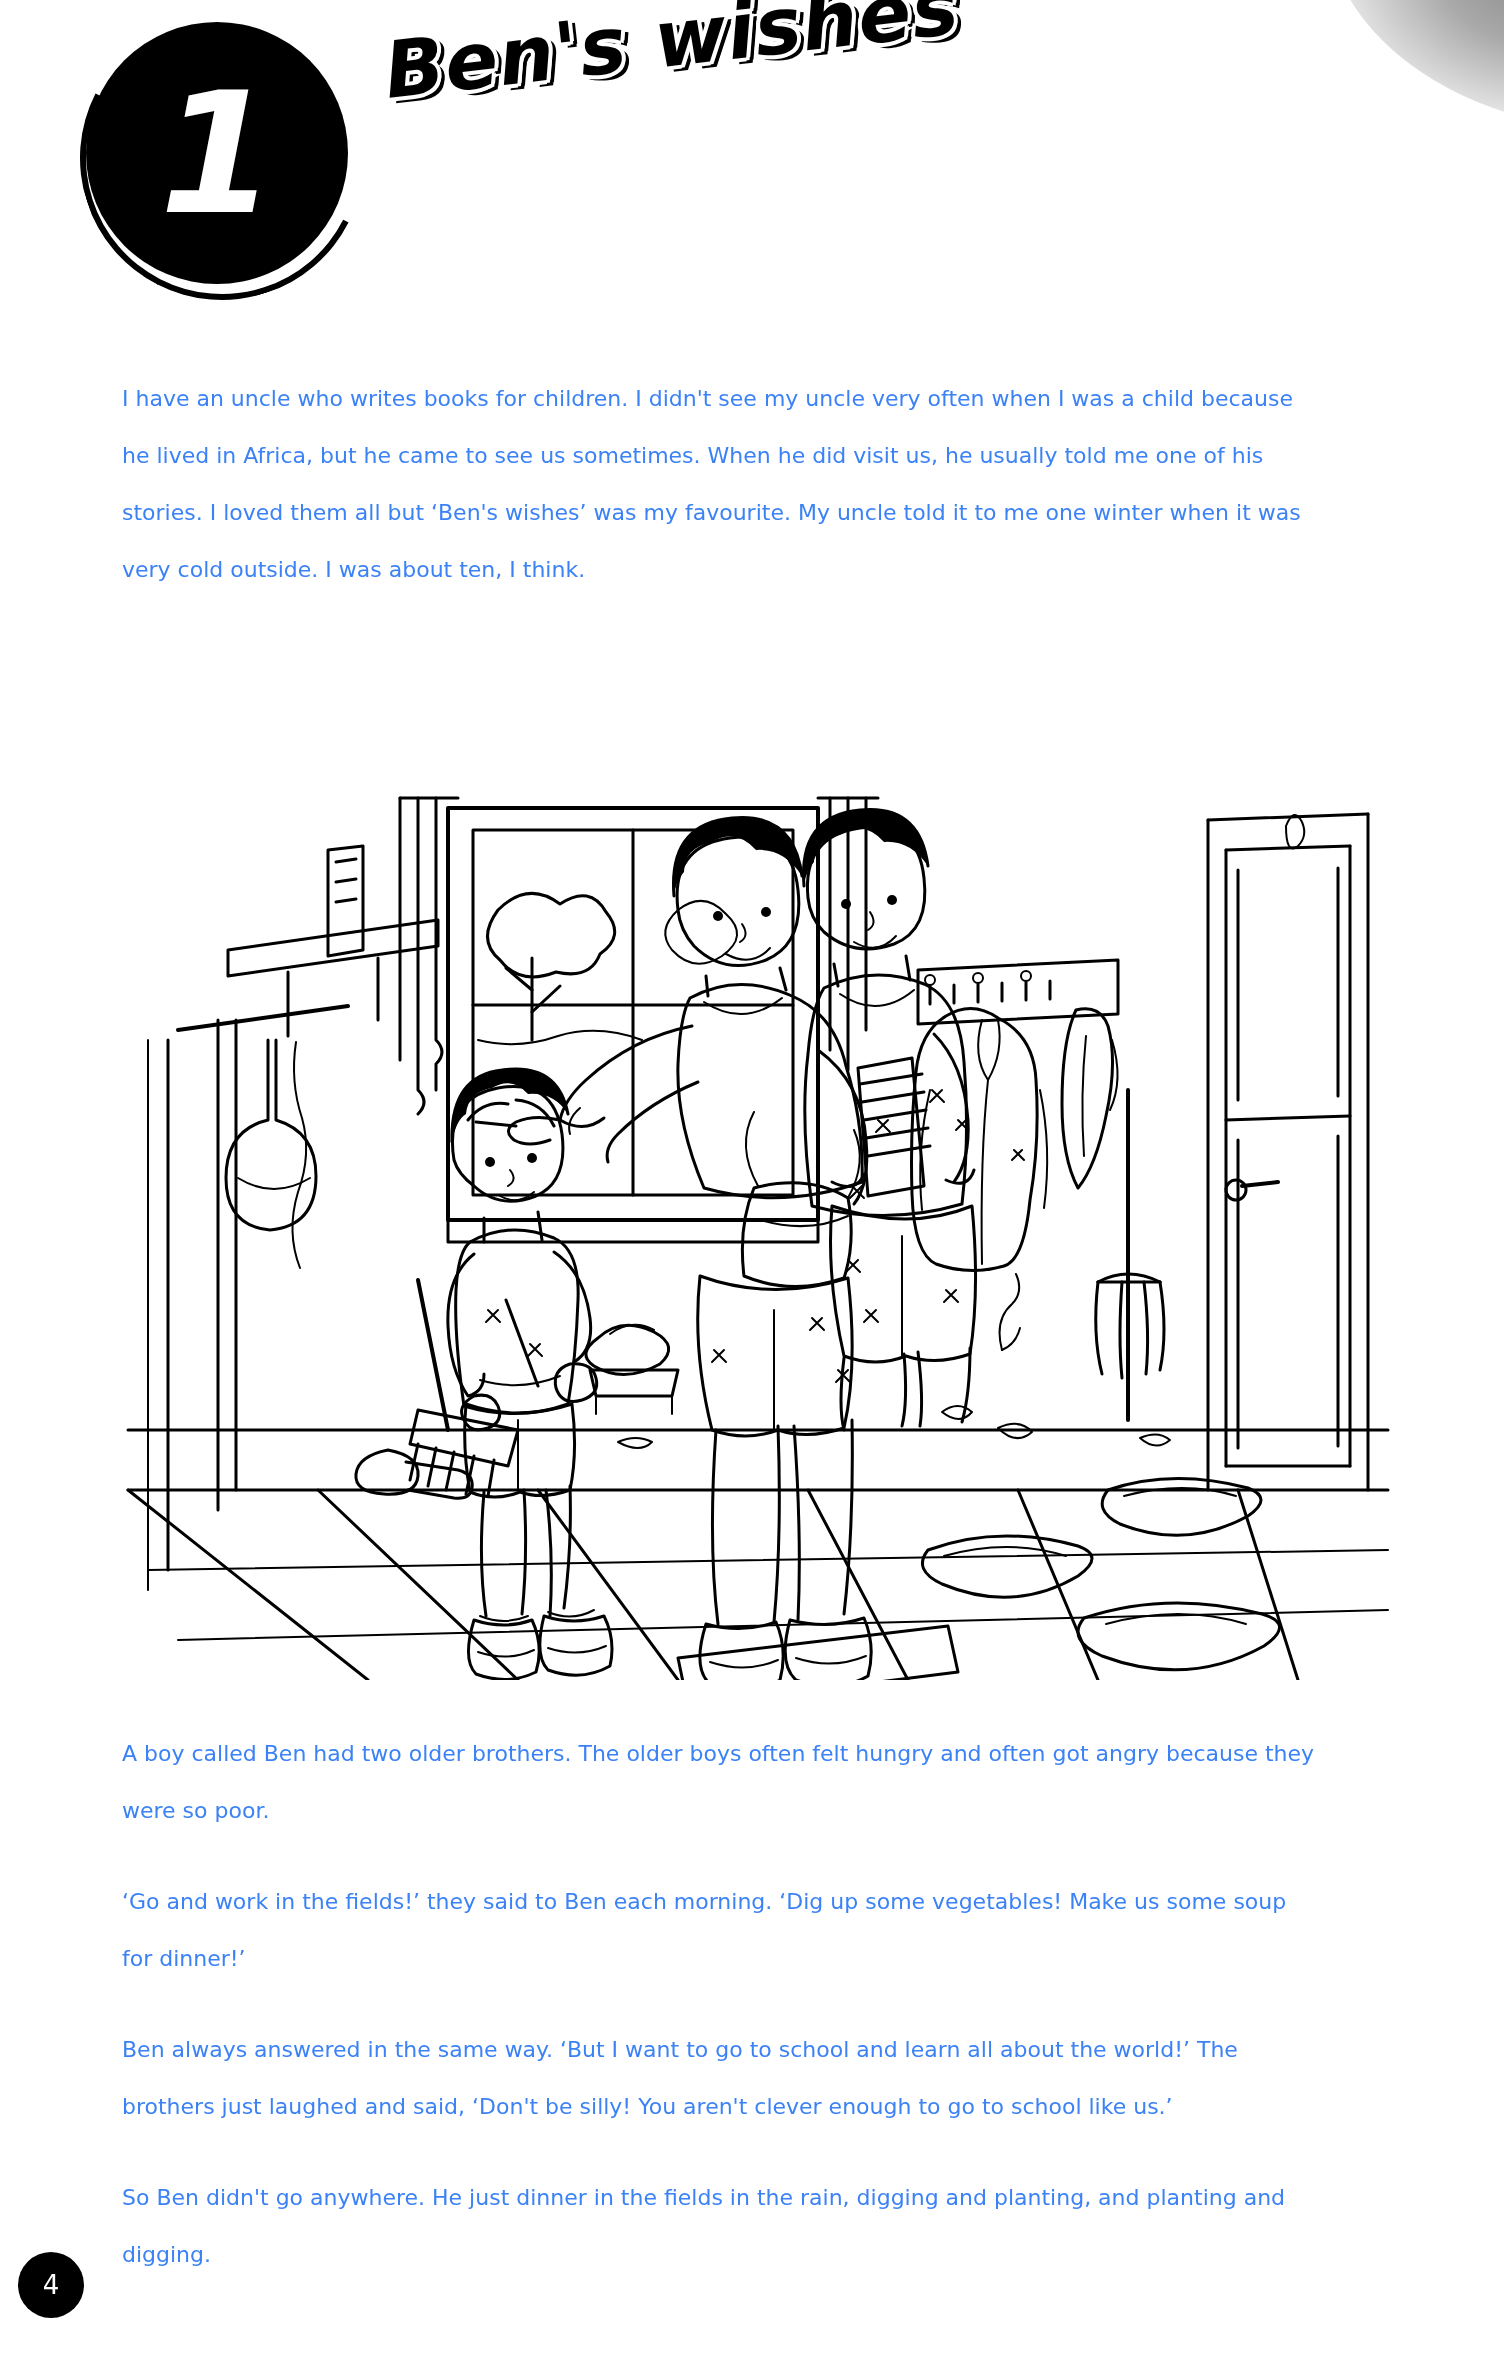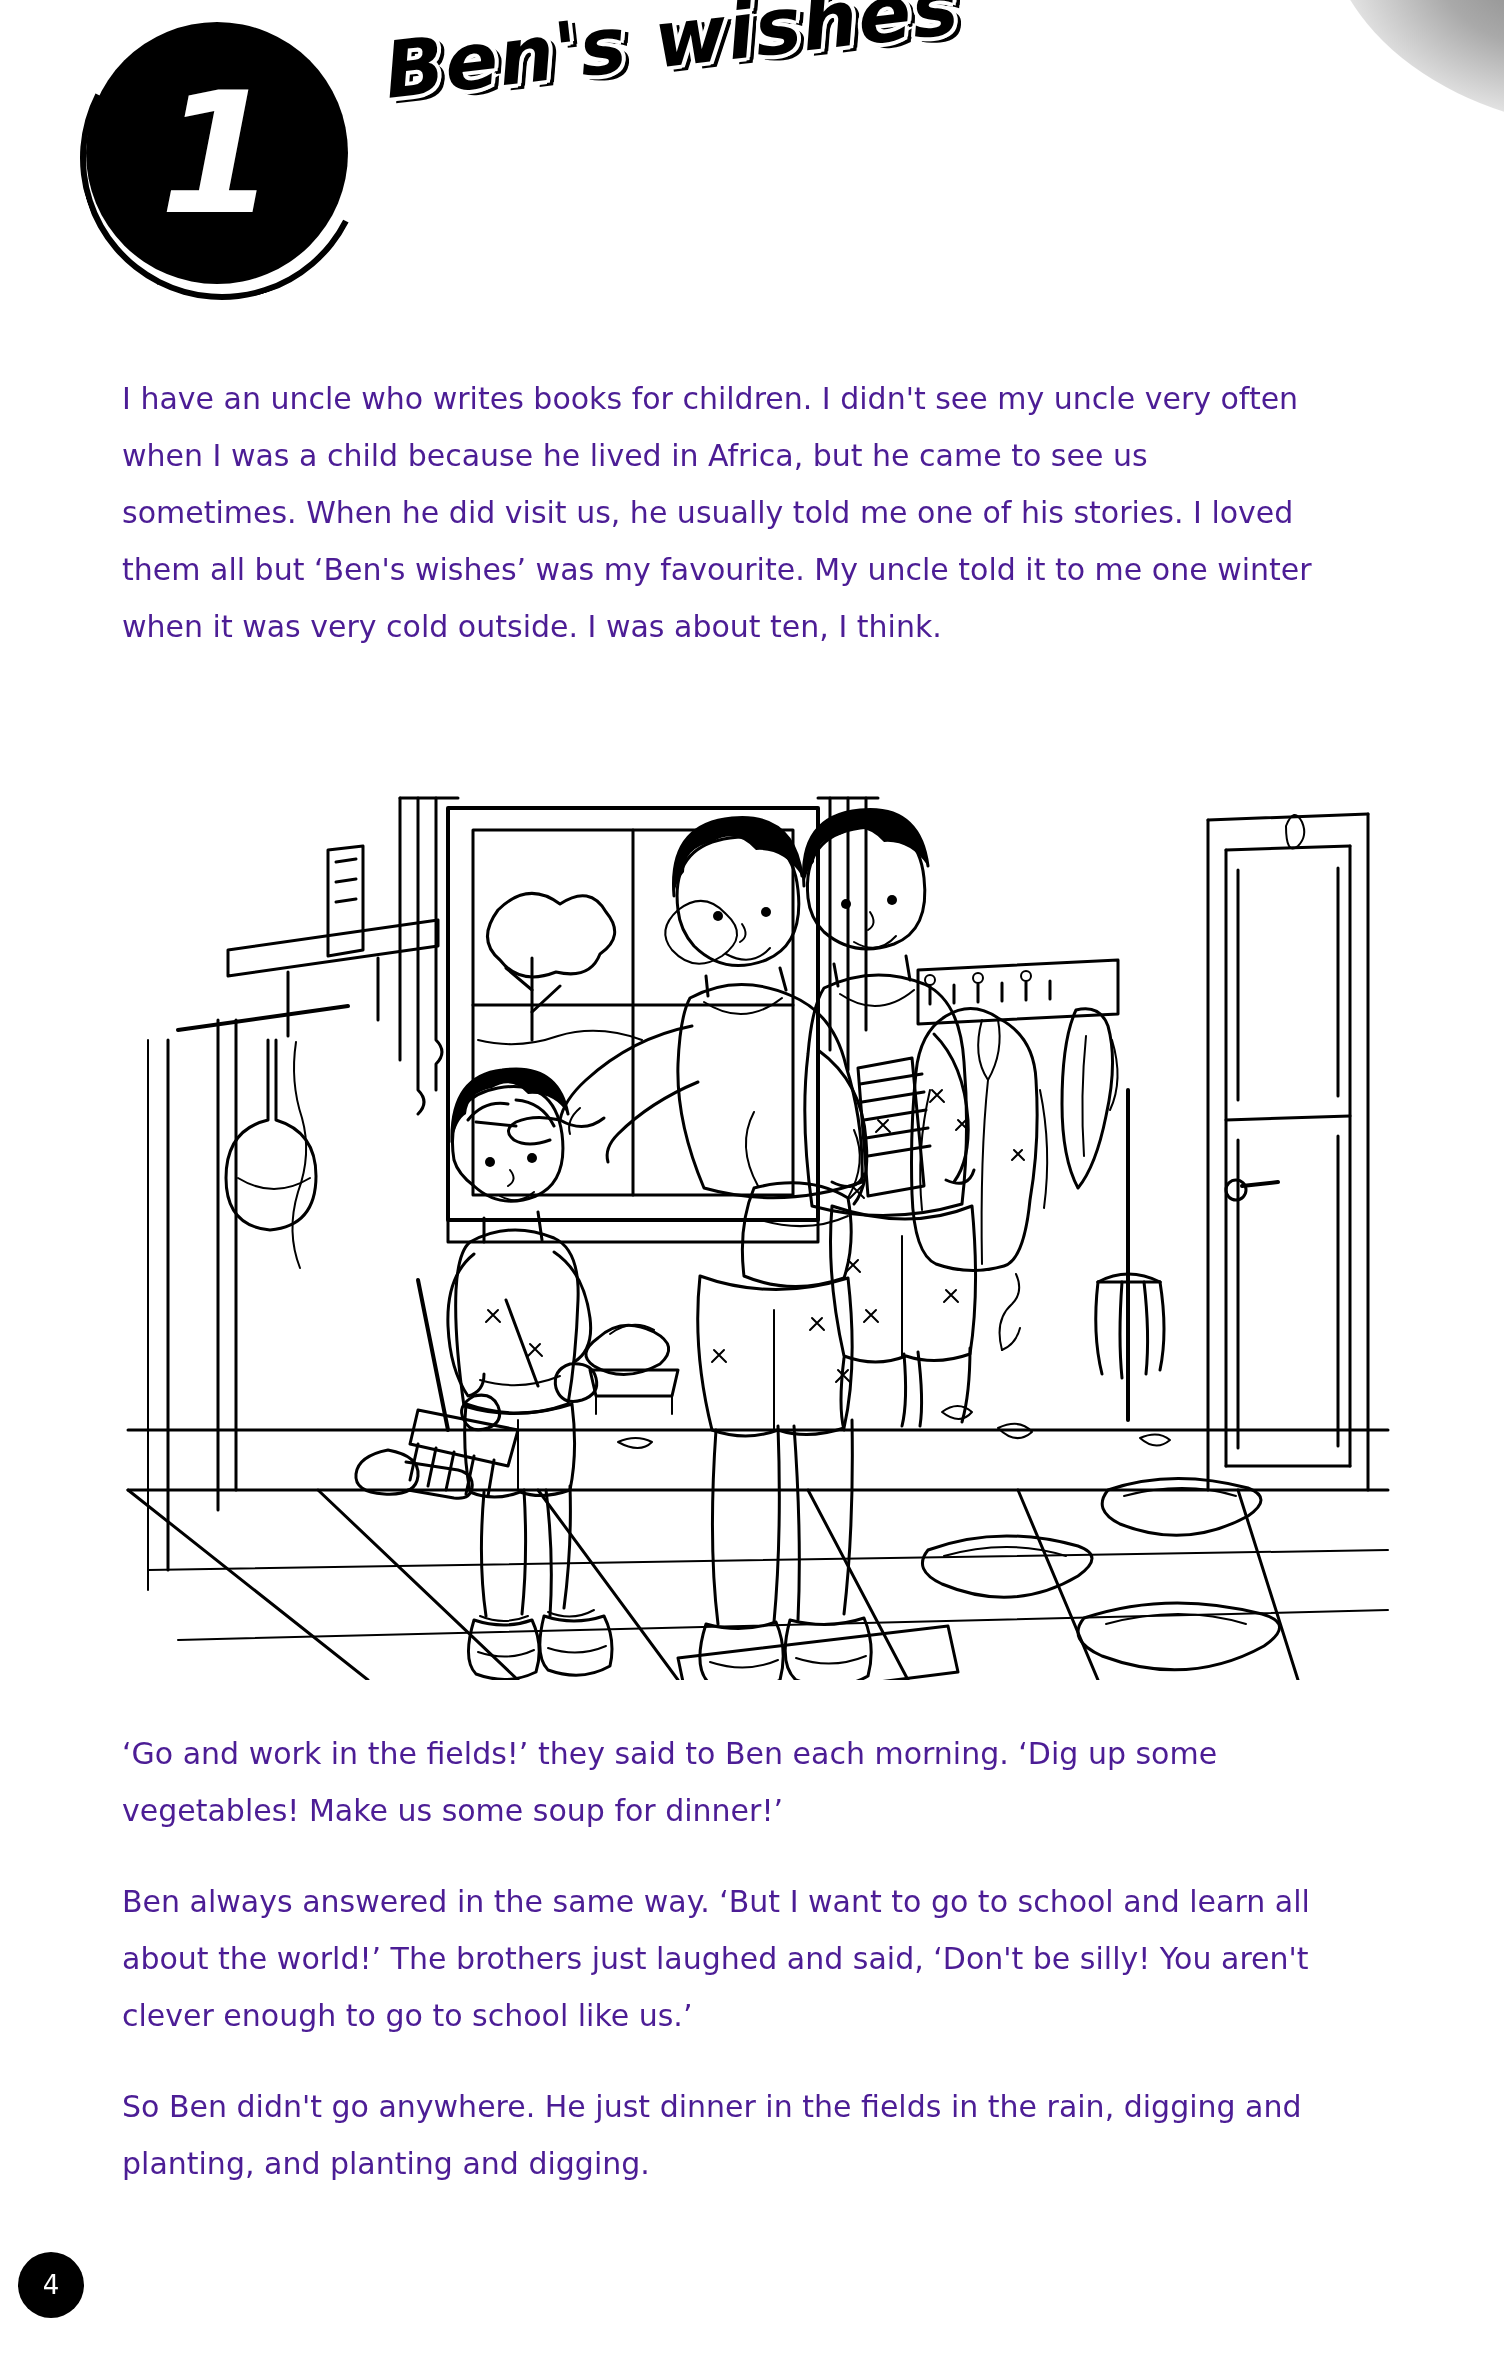--- a/index.html
+++ b/index.html
@@ -105,23 +105,23 @@
     transform-origin: left bottom;
     white-space: nowrap;
   }
 
   
   .body-text {
     position: absolute;
     left: 122px;
     width: 1200px;
     font-family: "DejaVu Sans", sans-serif;
-    font-size: 30px;
+    font-size: 22px;
     line-height: 57px;
-    color: #4c1d95;
+    color: #3b82f6;
   }
   .intro { top: 370px; }
   .para { margin: 0 0 30px 0; }
 
   .lower-text { top: 1725px; }
   .lower-text .para { margin: 0 0 34px 0; }
 
   
   .illustration {
     position: absolute;
@@ -390,20 +390,21 @@
       <path d="M748 520 l12 12 M746 532 l12 -12" stroke-width="2"></path>
 
       <path d="M726 568 q-6 48 0 72 M786 564 q4 48 -2 72"></path>
       <path d="M800 562 q6 48 2 74 M852 558 q0 46 -8 74"></path>
 
       <path d="M4 4 L1276 4 L1276 886 L4 886 Z" stroke="none" fill="none"></path>
     </svg>
   </div>
 
   <div class="body-text lower-text">
+    <p class="para">A boy called Ben had two older brothers. The older boys often felt hungry and often got angry because they were so poor.</p>
     <p class="para">‘Go and work in the fields!’ they said to Ben each morning. ‘Dig up some vegetables! Make us some soup for dinner!’</p>
     <p class="para">Ben always answered in the same way. ‘But I want to go to school and learn all about the world!’ The brothers just laughed and said, ‘Don't be silly! You aren't clever enough to go to school like us.’</p>
     <p class="para">So Ben didn't go anywhere. He just dinner in the fields in the rain, digging and planting, and planting and digging.</p>
   </div>
 
   <div class="page-number-badge">4</div>
 
 </div>
 
 </body></html>

